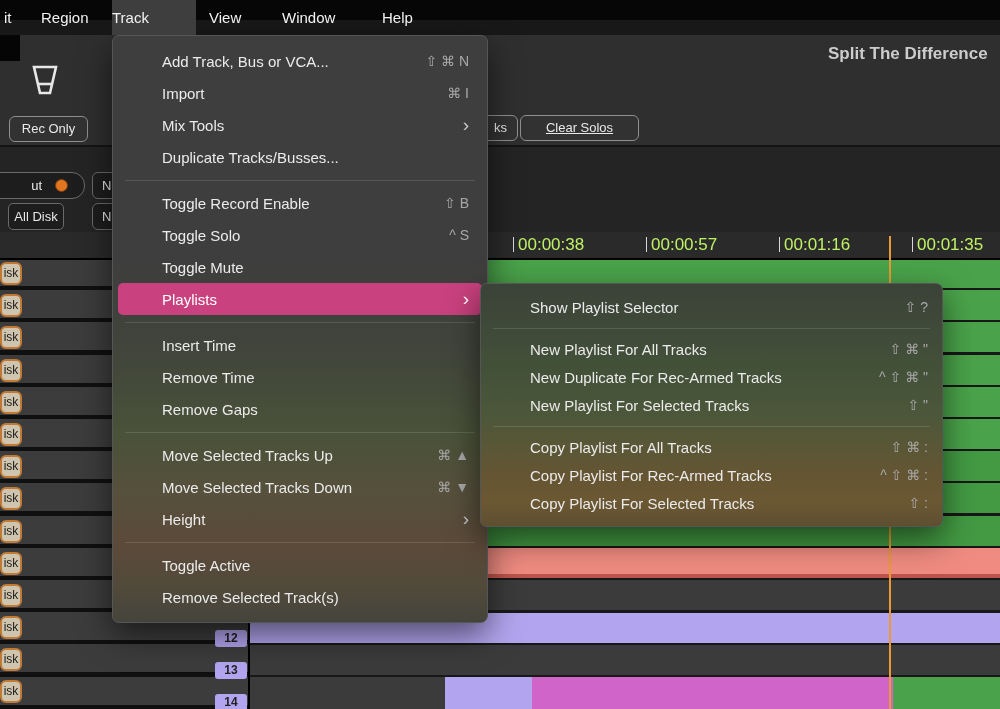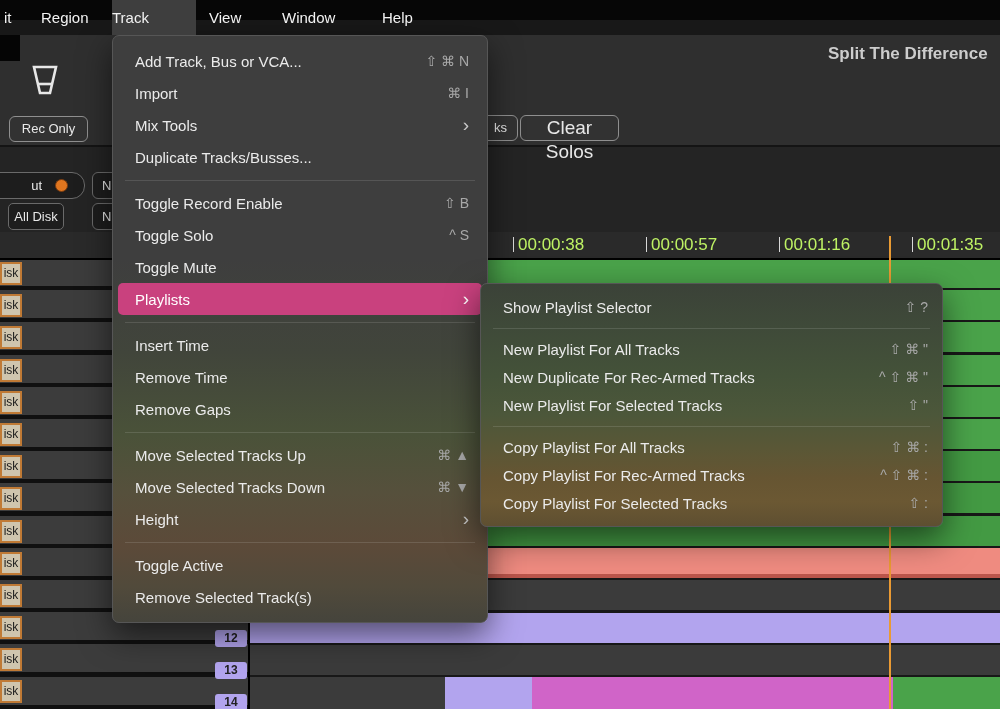--- a/index.html
+++ b/index.html
@@ -22,41 +22,41 @@
             border-left:1px solid #d8d8d8;line-height:15px;}
   .corner-notch{position:absolute;top:35px;left:0;width:20px;height:26px;background:#050505;z-index:3;}
 
   .song-title{position:absolute;top:44px;left:828px;width:172px;font-size:17px;font-weight:bold;
               color:#cdcdcd;white-space:nowrap;overflow:hidden;z-index:3;}
 
   .btn{position:absolute;box-sizing:border-box;background:#323232;border:1px solid #8f8f8f;
        border-radius:6px;color:#e8e8e8;font-size:13px;text-align:center;z-index:4;}
   .btn-rec-only{top:116px;left:9px;width:79px;height:26px;line-height:24px;}
   .btn-ks{top:115px;left:469px;width:49px;height:26px;line-height:24px;text-align:right;padding-right:10px;}
-  .btn-clear-solos{top:115px;left:520px;width:99px;height:26px;line-height:24px;font-size:19px;}
+  .btn-clear-solos{top:115px;left:520px;width:119px;height:26px;line-height:24px;font-size:13px;text-decoration:underline;}
   .btn-dark{background:#1d1d1d;border:1px solid #6a6a6a;}
   .btn-ut{top:172px;left:-40px;width:125px;height:27px;border-radius:13px;display:flex;
           align-items:center;justify-content:flex-end;padding-right:16px;gap:13px;}
   .rec-dot{width:11px;height:11px;border-radius:50%;background:var(--record-dot,#e0761f);
            border:1px solid #7a3c10;}
   .btn-all-disk{top:203px;left:8px;width:56px;height:27px;line-height:25px;border-radius:5px;}
   .btn-n1{top:172px;left:92px;width:34px;height:27px;line-height:25px;text-align:left;padding-left:9px;}
   .btn-n2{top:203px;left:92px;width:34px;height:27px;line-height:25px;text-align:left;padding-left:9px;}
   .tool-icon{position:absolute;top:62px;left:26px;z-index:4;}
 
   
   .left-strip{position:absolute;top:258px;bottom:0;left:0;width:250px;z-index:2;
     background:repeating-linear-gradient(180deg,#3c3c3c 0 28px,#101010 28px 32.2px);}
   .col-divider{position:absolute;top:258px;bottom:0;left:248px;width:2px;background:#000;z-index:4;}
 
   .disk-col{position:absolute;top:258px;left:0;width:22px;bottom:0;z-index:4;display:flex;flex-direction:column;}
   .disk-cell{height:32.2px;display:flex;align-items:flex-start;}
   .disk-btn{box-sizing:border-box;margin-top:4px;width:22px;height:23px;border:2px solid var(--disk-border,#c07a35);
             background:var(--disk-bg,#cfc5ae);color:#1a1a1a;font-size:12px;line-height:19px;text-align:center;
-            border-radius:0;}
+            border-radius:6px;}
 
   .tracknum{position:absolute;left:215px;width:32px;height:17px;border-radius:3px;z-index:4;
             background:var(--lavender-track,#b2a4ee);color:#222;font-size:12px;font-weight:bold;
             text-align:center;line-height:17px;}
 
   .lanes{position:absolute;top:258px;left:250px;right:0;bottom:0;background:#181818;z-index:1;}
   .lane{position:absolute;left:0;right:0;}
   .lane.green{background:var(--green-track,#4aa34a);}
   .lane.green-alt{background:var(--green-track-alt,#439a43);}
   .lane.gray{background:#3b3b3b;}
@@ -77,21 +77,21 @@
               box-shadow:0 12px 32px rgba(0,0,0,.55);padding:9px 0;z-index:50;}
   .track-menu{top:35px;left:112px;width:376px;
     background:linear-gradient(180deg,#3e3e3e 0%,#3e3e3e 38%,#41453b 54%,#4a5239 68%,
                #56503c 78%,#5c4a39 87%,#514a3b 94%,#45443c 100%);}
   .submenu{top:283px;left:480px;width:463px;z-index:51;
     background:linear-gradient(180deg,#3b4238 0%,#3f4a39 18%,#445239 38%,#4c573a 54%,
                #5a5736 68%,#665532 80%,#6b5833 90%,#5e4f31 100%);}
   .mi{height:32px;display:flex;align-items:center;padding:0 18px 0 22px;color:#ebebeb;
       font-size:15px;white-space:nowrap;}
   .submenu .mi{height:28px;padding:0 14px 0 22px;}
-  .mi-l{flex:1 1 auto;overflow:hidden;}
+  .mi-l{flex:1 1 auto;overflow:hidden;margin-left:27px;}
   .mi-s{color:#a8a8a8;font-size:14px;margin-left:14px;}
   .mi-a{color:#c9c9c9;font-size:19px;line-height:1;margin-left:14px;transform:translateY(-1px);}
   .mi.selected{background:var(--accent-pink,#c9417e);margin:0 5px;border-radius:5px;
                padding:0 13px 0 17px;color:#fff;}
   .mi.selected .mi-a{color:#fff;}
   .msep{height:14px;display:flex;align-items:center;padding:0 12px;}
   .msep::before{content:"";display:block;width:100%;height:1px;background:rgba(255,255,255,.12);}
 </style>
 </head>
 <body>

